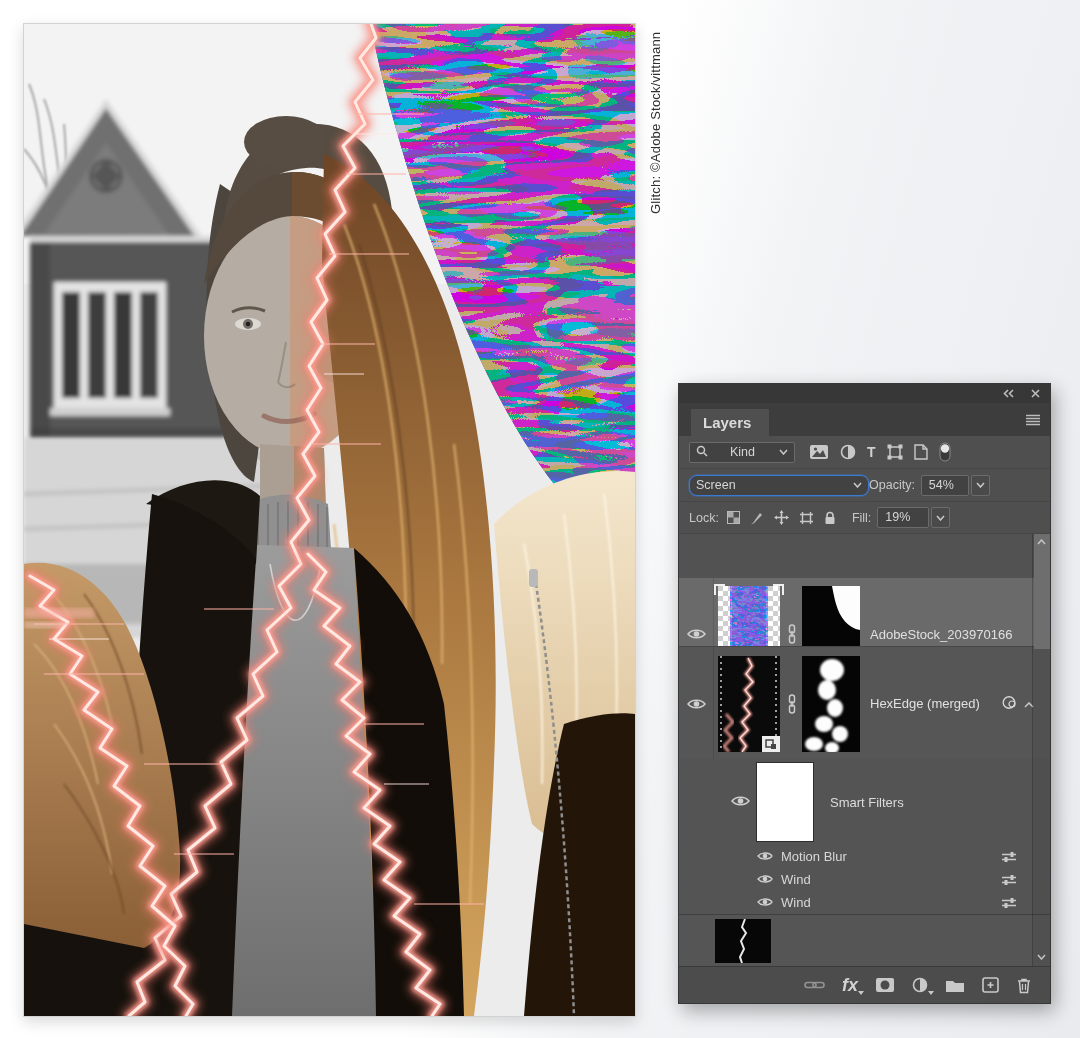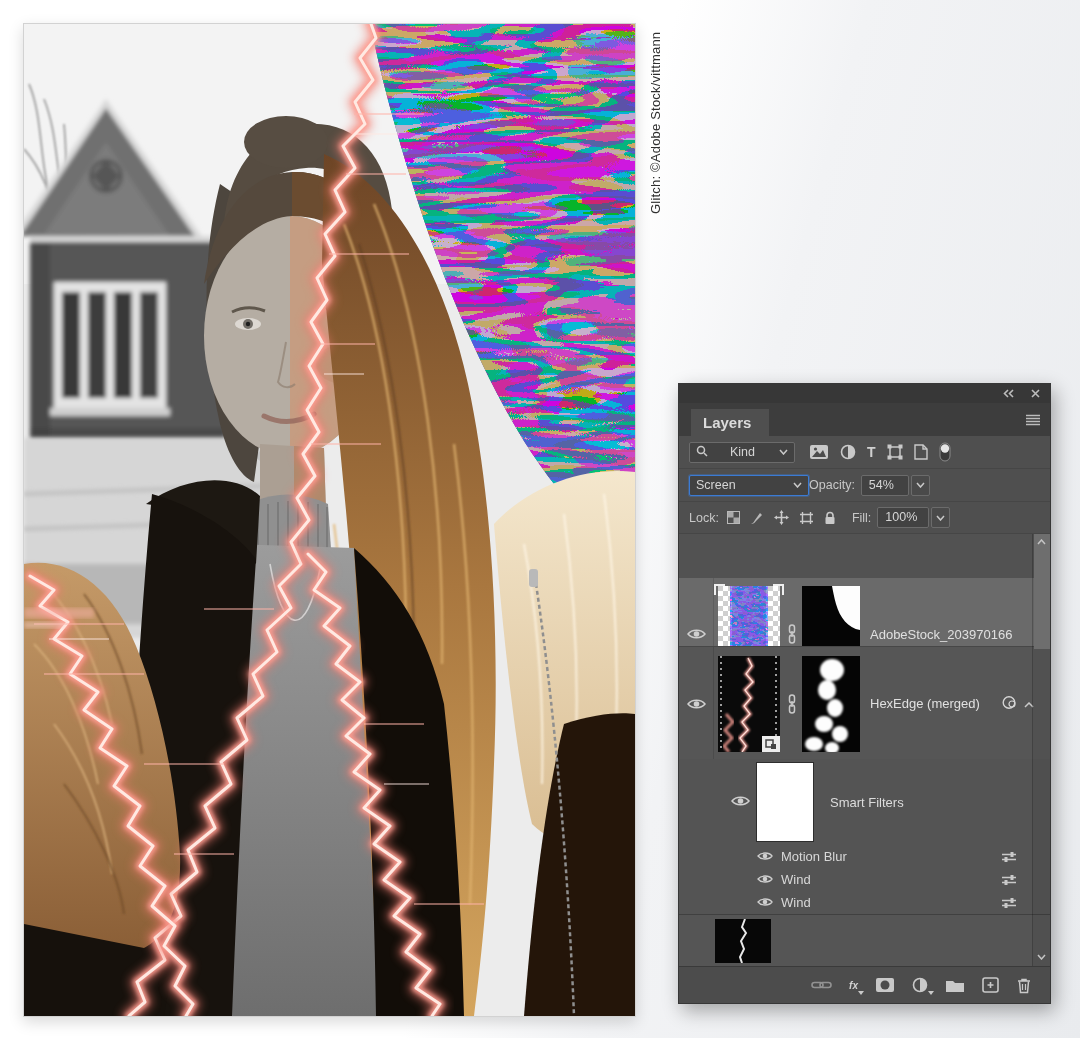--- a/index.html
+++ b/index.html
@@ -23,21 +23,21 @@
   .tabbar{height:33px;background:#3d3d3d;position:relative;}
   .tab{position:absolute;left:12px;top:6px;bottom:0;width:78px;background:#4f4f4f;
     font-weight:bold;font-size:15px;color:#dcdcdc;line-height:28px;padding-left:12px;box-sizing:border-box;}
   .pmenu{position:absolute;right:9px;top:11px;}
   .crow{height:33px;display:flex;align-items:center;padding:0 10px;background:#4f4f4f;
     border-bottom:1px solid #464646;box-sizing:border-box;}
   .lockrow{height:32px;}
   .sel{height:21px;background:#424242;border:1px solid #6b6b6b;border-radius:2px;
     display:flex;align-items:center;padding:0 6px;gap:22px;box-sizing:border-box;}
   .kind{width:106px;}
-  .blendsel{width:120px;border-color:#3b7bd4;box-shadow:0 0 0 1px rgba(59,123,212,.35);}
+  .blendsel{width:180px;border-color:#3b7bd4;box-shadow:0 0 0 1px rgba(59,123,212,.35);border-radius:8px;}
   .sel .chev{margin-left:auto;display:flex;}
   .vbox{height:21px;background:#424242;border:1px solid #6b6b6b;border-radius:2px;
     padding:0 0 0 7px;line-height:19px;box-sizing:border-box;}
   .chevbtn{width:19px;height:21px;background:#4a4a4a;border:1px solid #6b6b6b;border-radius:2px;
     display:flex;align-items:center;justify-content:center;margin-left:2px;box-sizing:border-box;}
   .ficons{margin-left:14px;display:flex;align-items:center;gap:11px;}
   .ficons>span,.lockicons>span{display:flex;align-items:center;}
   .tglyph{font-weight:bold;font-size:14px;color:#d0d0d0;line-height:16px;}
   .lockicons{display:flex;align-items:center;gap:10px;margin-left:8px;}
   .lbl{color:#c8c8c8;}
@@ -71,21 +71,21 @@
   
   .scroll{position:absolute;top:0;right:0;bottom:0;width:17px;
     border-left:1px solid rgba(0,0,0,.18);background:rgba(0,0,0,.05);}
   .sthumb{position:absolute;top:0;left:1px;right:0;height:115px;background:#6e6e6e;}
   .sarr{position:absolute;left:4px;display:flex;}
   .sup{top:5px;} .sdown{bottom:6px;}
   
   .bbar{height:36px;border-top:1px solid #3a3a3a;background:#4c4c4c;
     display:flex;align-items:center;justify-content:flex-end;gap:17px;padding-right:18px;}
   .bbar>span{display:flex;align-items:flex-end;position:relative;}
-  .fx{font-style:italic;font-weight:bold;font-size:10px;color:#d2d2d2;line-height:15px;}
+  .fx{font-style:italic;font-weight:bold;font-size:18px;color:#d2d2d2;line-height:15px;}
   .ddtri{width:0;height:0;border-left:3px solid transparent;border-right:3px solid transparent;
     border-top:4px solid #c9c9c9;position:absolute;right:-6px;bottom:-2px;}
 </style>
 </head>
 <body>
 
 <div class="artwork">
 <svg width="611" height="992" viewBox="0 0 611 992" xmlns="http://www.w3.org/2000/svg">
  <defs>
   <filter id="b1">
@@ -415,21 +415,21 @@
           </svg>
         </span>
       <span>
           <svg width="12" height="14">
             <path d="M3,6 V4.5 a3,3 0 0 1 6,0 V6" fill="none" stroke="#c9c9c9" stroke-width="1.6"></path>
             <rect x="1.5" y="6" width="9" height="7" rx="1" fill="#c9c9c9"></rect>
           </svg>
         </span>
     </span>
     <span class="lbl ml16">Fill:</span>
-    <span class="vbox ml6" style="width:52px;">100%</span>
+    <span class="vbox ml6" style="width:52px;">19%</span>
     <span class="chevbtn">
         <svg width="9" height="6">
           <path d="M1,1 L4.5,5 L8,1" fill="none" stroke="#c9c9c9" stroke-width="1.5"></path>
         </svg>
       </span>
   </div>
 
   <div class="list">
 
     <div class="lrow row1">

